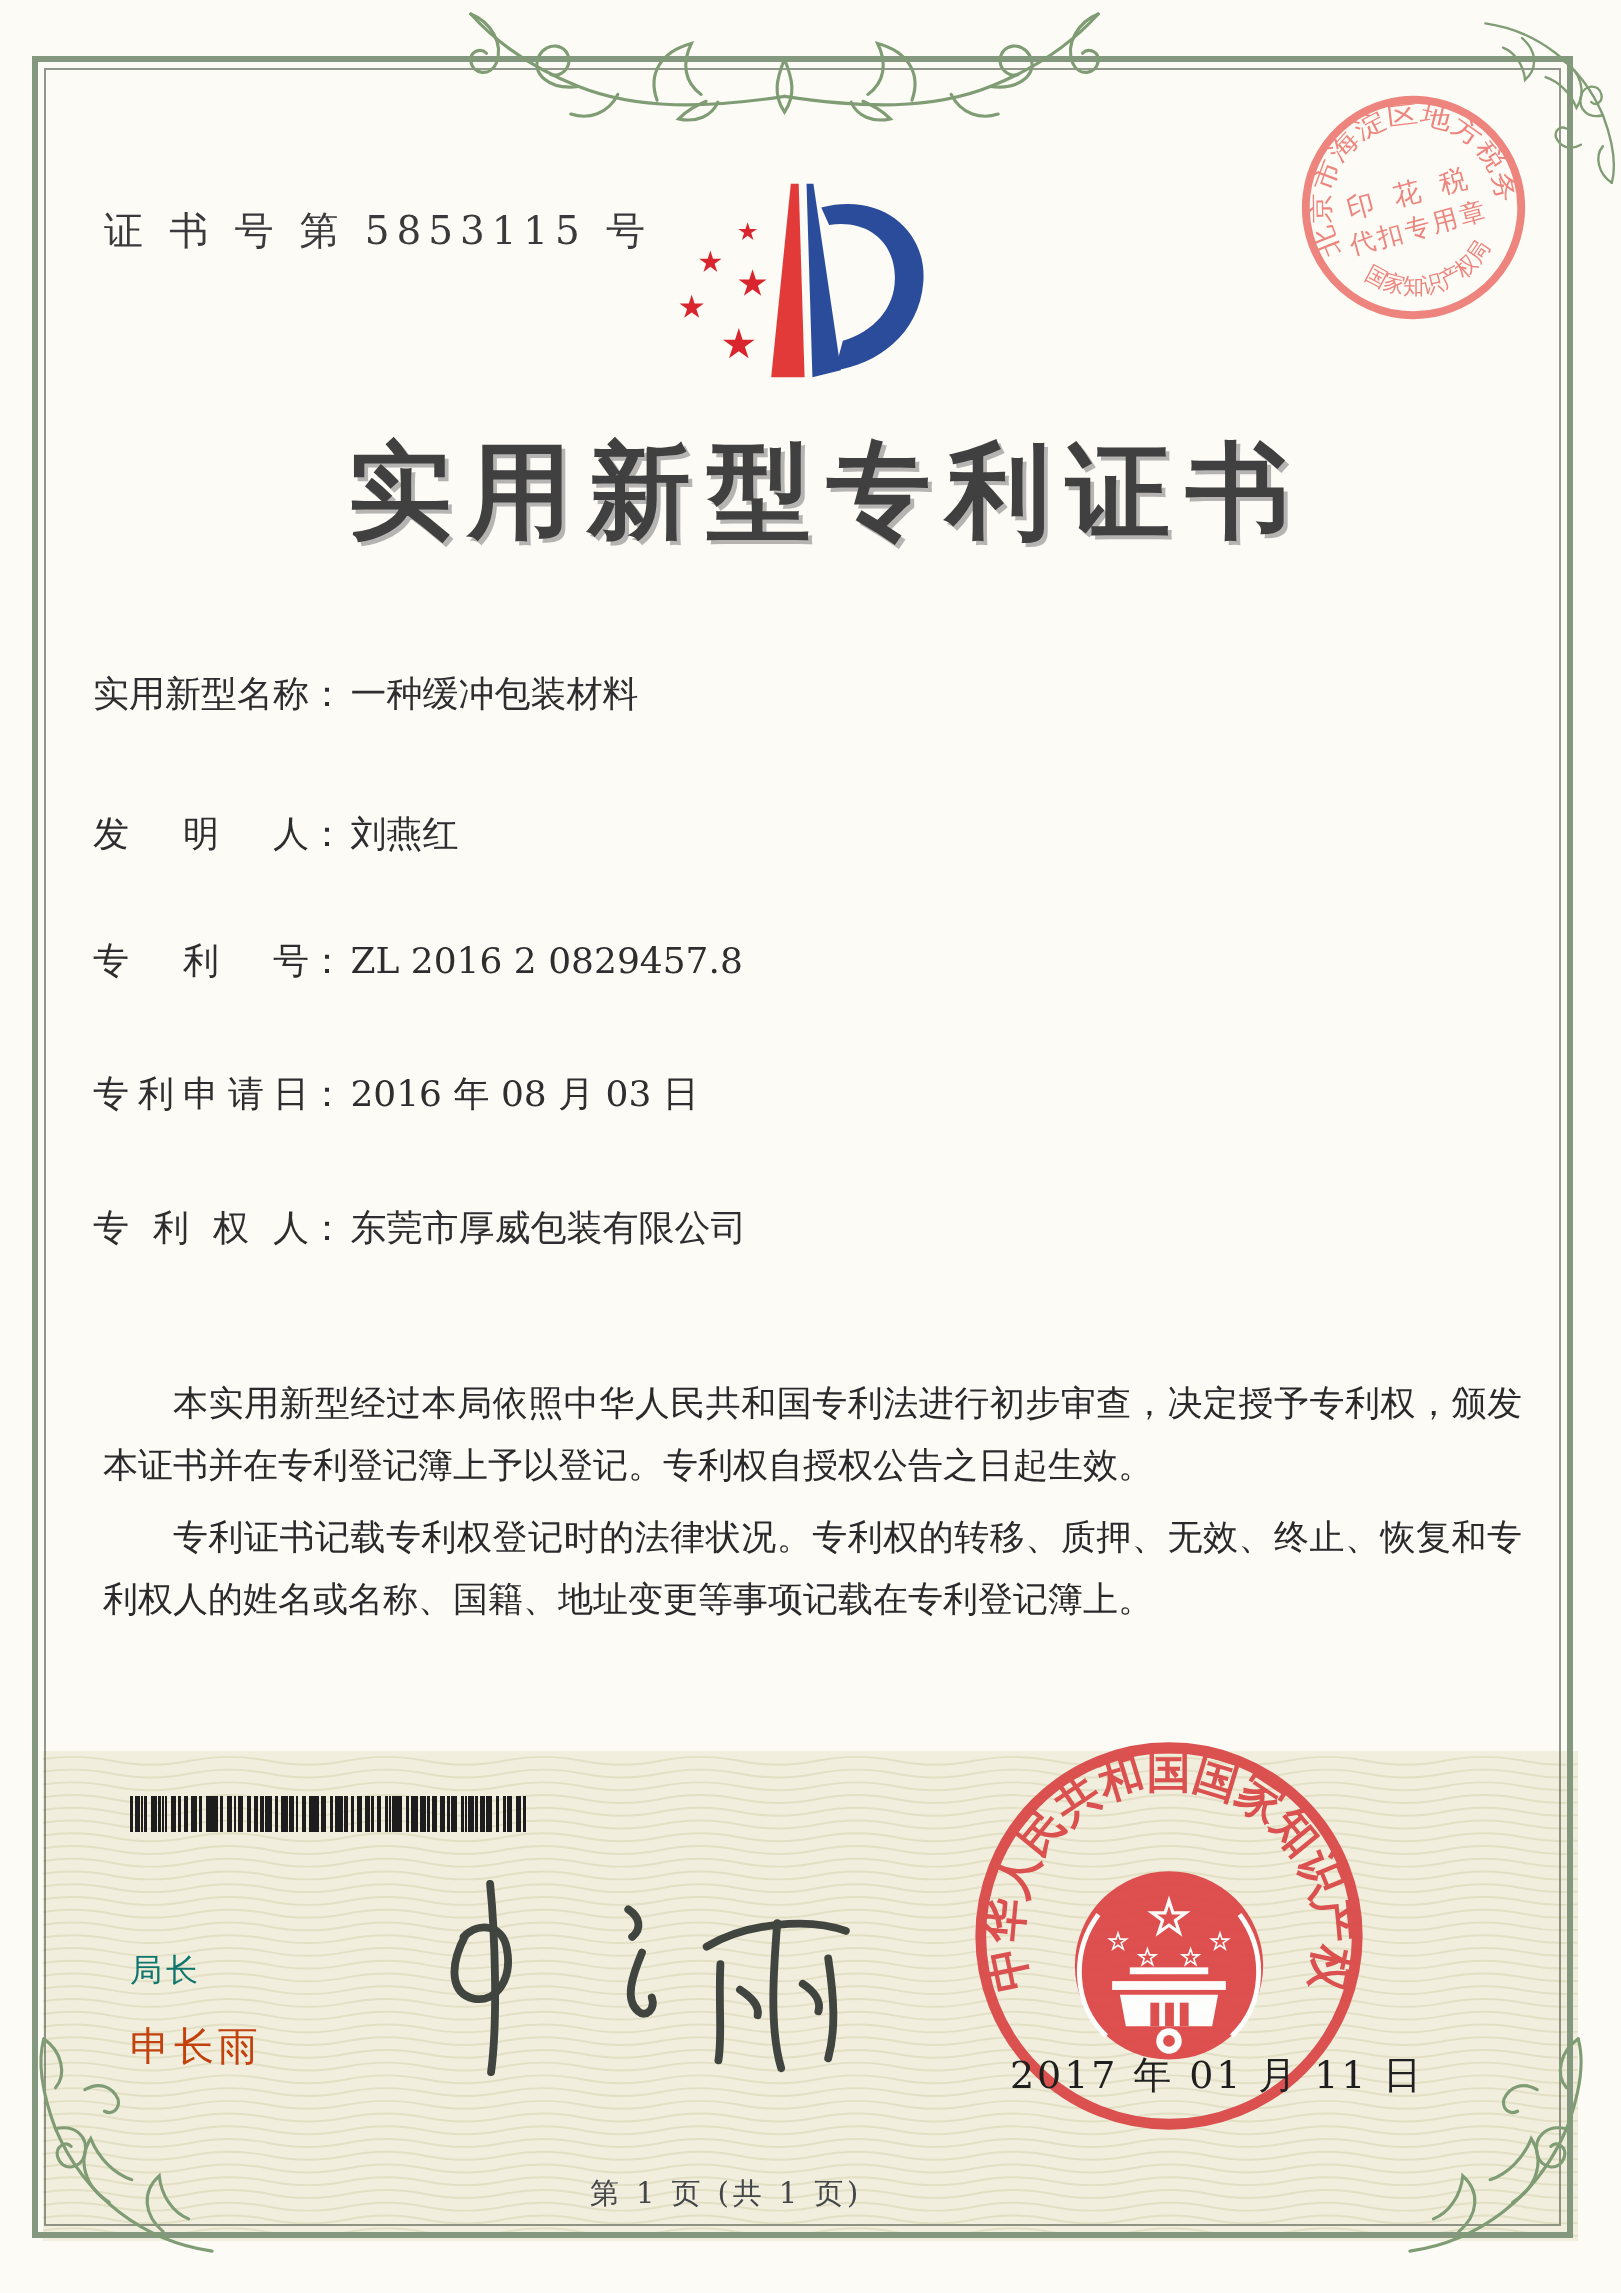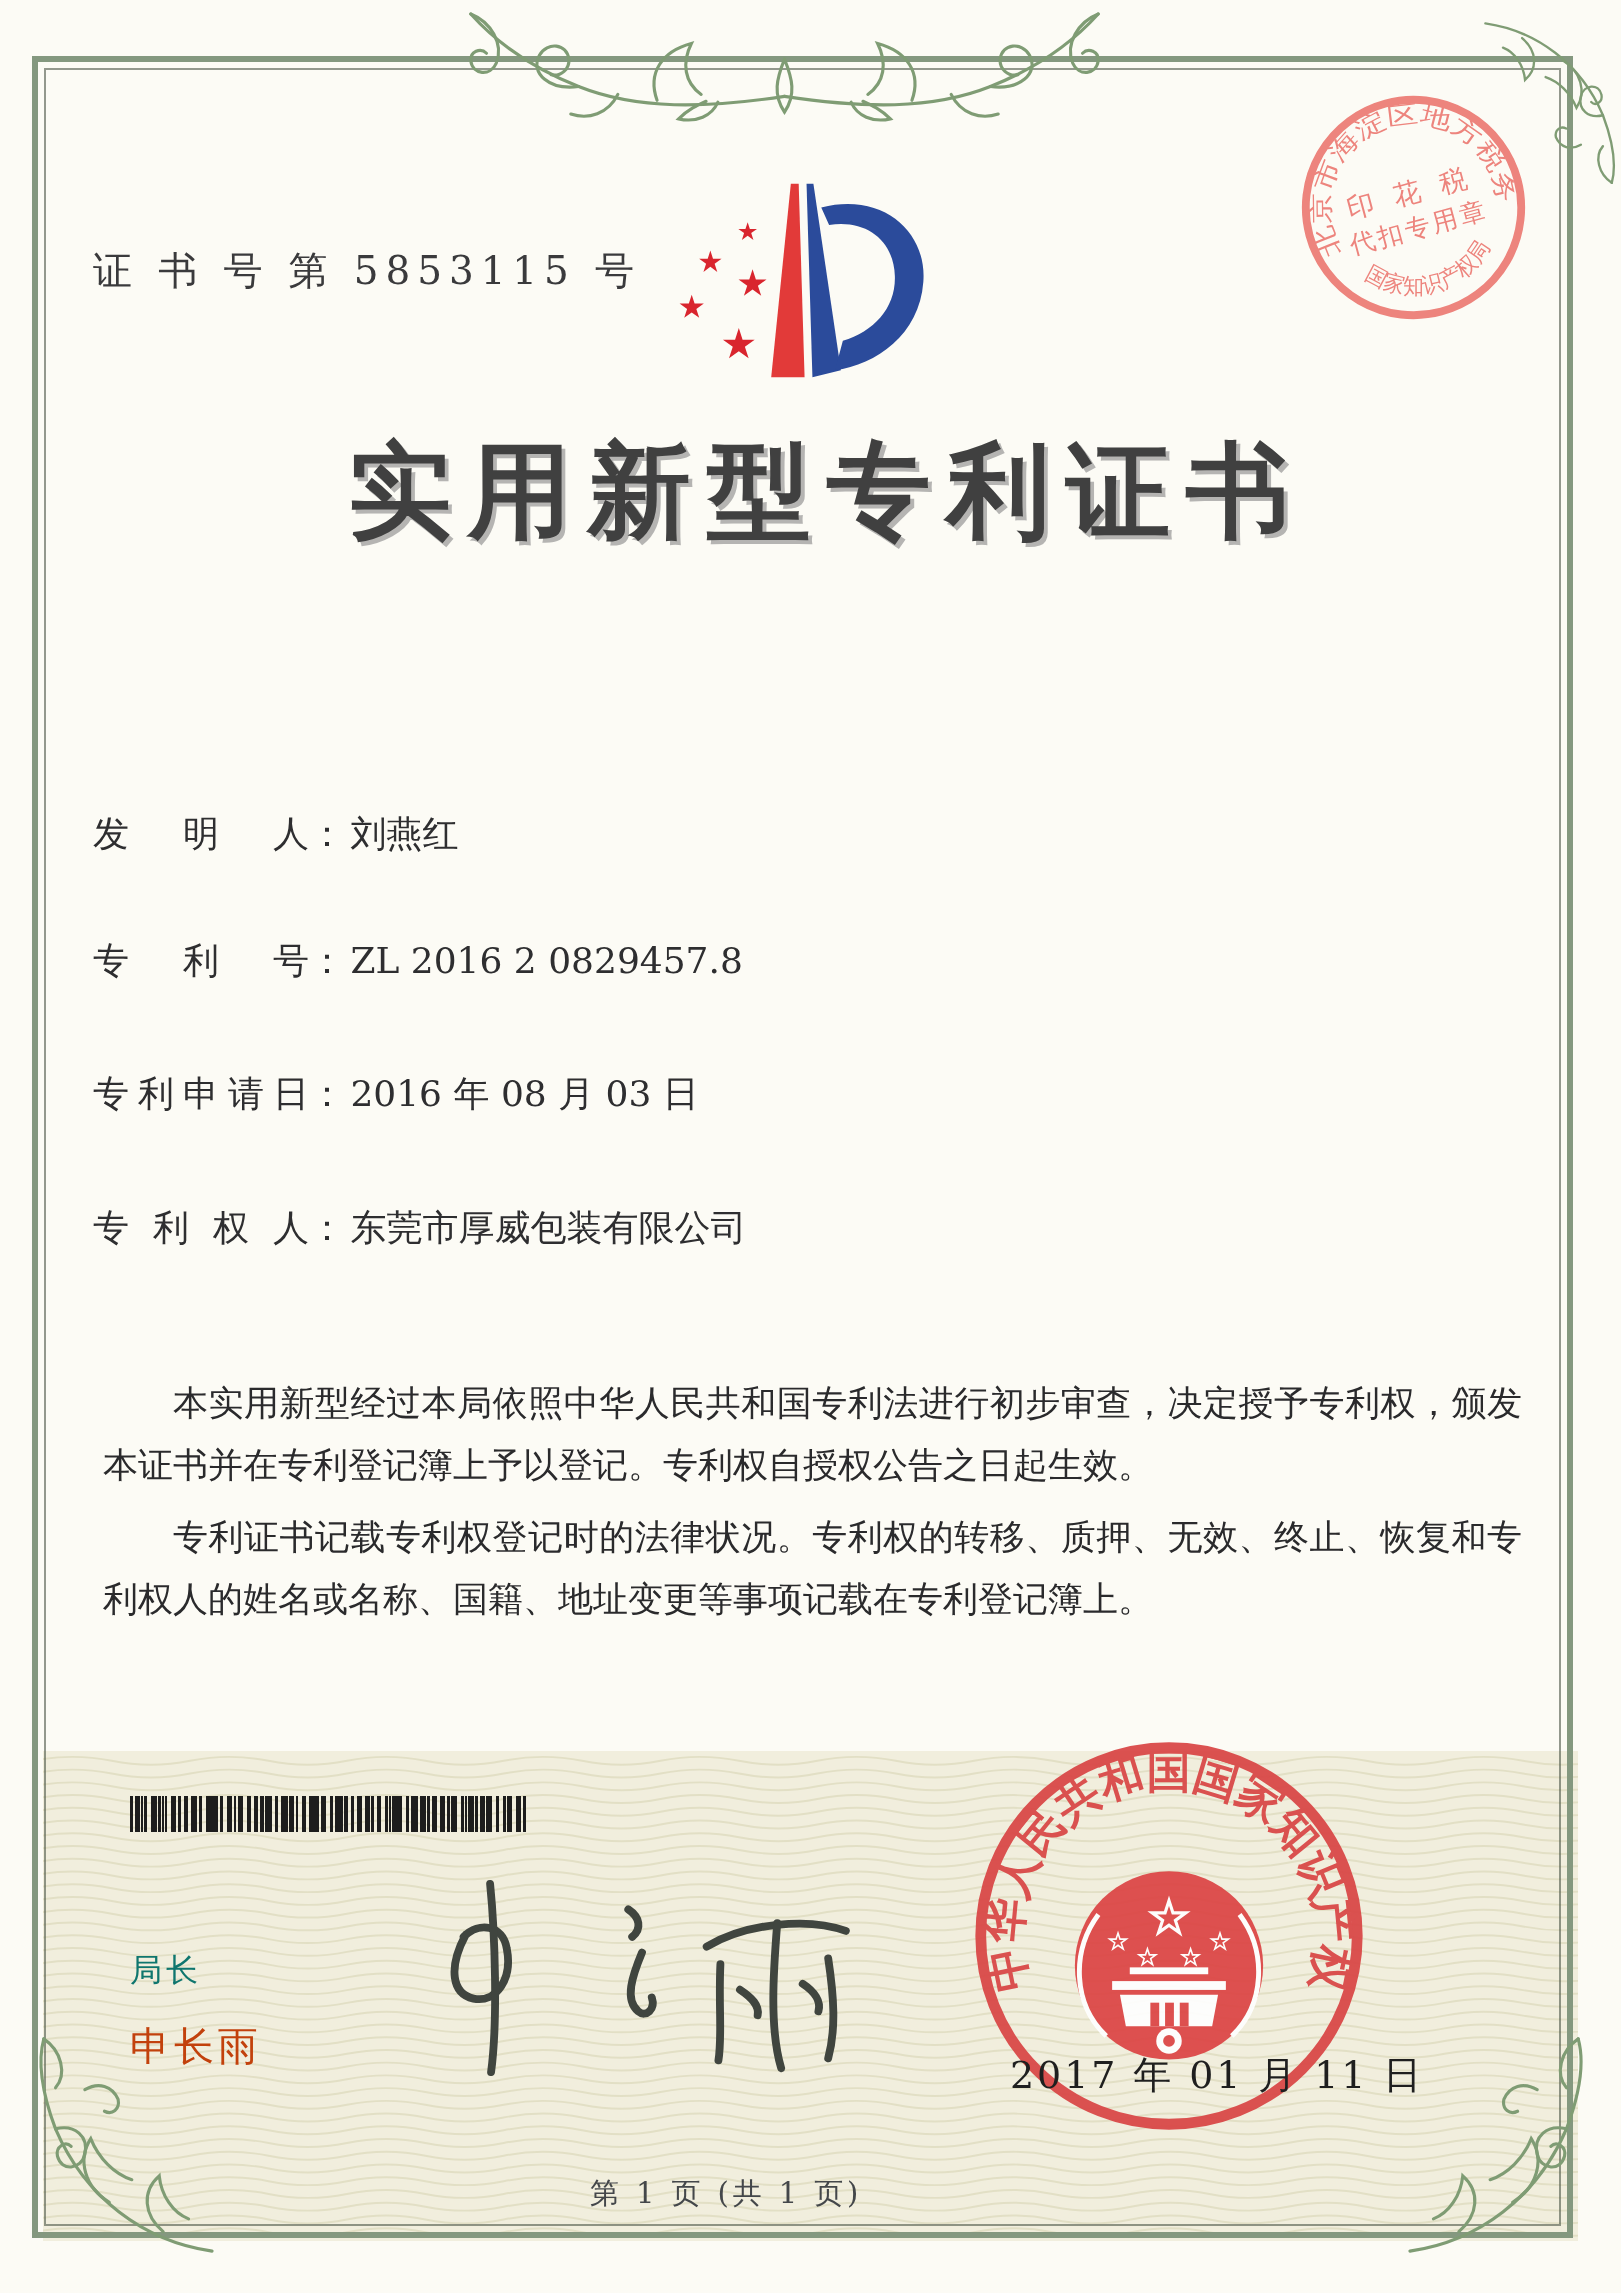--- a/index.html
+++ b/index.html
@@ -11,21 +11,21 @@
   
   .frame-outer{position:absolute;left:32px;top:56px;width:1541px;height:2182px;
                border:6.9px solid #84987f;box-sizing:border-box;}
   .frame-inner{position:absolute;left:44px;top:68px;width:1517px;height:2158px;
                border:2px solid #49544496;box-sizing:border-box;}
   .frame-outer,.frame-inner{pointer-events:none;}
   .crest{position:absolute;left:461px;top:3.9px;}
   .corner{position:absolute;}
   .flor{stroke:#7f9c74;stroke-width:3.2;fill:none;stroke-linecap:round;}
   
-  .cert-no{position:absolute;left:93px;top:204px;font-size:39px;letter-spacing:6.9px;color:#3a3a3c;margin-top:40px;}
+  .cert-no{position:absolute;left:104px;top:204px;font-size:39px;letter-spacing:6.9px;color:#3a3a3c;}
   .logo{position:absolute;left:676px;top:176px;}
   .tax-stamp{position:absolute;left:1296px;top:90px;width:235px;height:235px;transform:rotate(-15deg);opacity:.93;}
   .title{position:absolute;left:0;top:423px;width:1621px;text-align:center;
          font-size:104px;font-weight:bold;letter-spacing:15.7px;color:#404040;
          text-shadow:3.9px 3.9px 0 rgba(110,110,112,.5);padding-left:16px;}
   
   .field{position:absolute;left:93px;font-size:36px;white-space:nowrap;}
   .flabel{display:inline-block;width:6em;text-align:justify;text-align-last:justify;vertical-align:bottom;}
   .fcolon{margin-right:.15em;}
   .f0{top:670px}.f1{top:810px}.f2{top:937px}.f3{top:1070px}.f4{top:1204px}.f5{top:1292px}
@@ -128,20 +128,23 @@
     </text>
     <text font-size="23" fill="#ec7b74">
       <textPath href="#tsBot" textLength="150" lengthAdjust="spacingAndGlyphs">国家知识产权局</textPath>
     </text>
     <text x="0" y="-6" text-anchor="middle" font-size="28" letter-spacing="6" fill="#ec7b74">印 花 税</text>
     <text x="0" y="30" text-anchor="middle" font-size="26" letter-spacing="3" fill="#ec7b74">代扣专用章</text>
   </svg>
 
   <div class="title">实用新型专利证书</div>
 
+  <div class="field f0">
+    <span class="flabel">实用新型名称</span><span class="fcolon">：</span><span>一种缓冲包装材料</span>
+  </div>
   <div class="field f1">
     <span class="flabel">发明人</span><span class="fcolon">：</span><span>刘燕红</span>
   </div>
   <div class="field f2">
     <span class="flabel">专利号</span><span class="fcolon">：</span><span>ZL 2016 2 0829457.8</span>
   </div>
   <div class="field f3">
     <span class="flabel">专利申请日</span><span class="fcolon">：</span><span>2016 年 08 月 03 日</span>
   </div>
   <div class="field f4">

